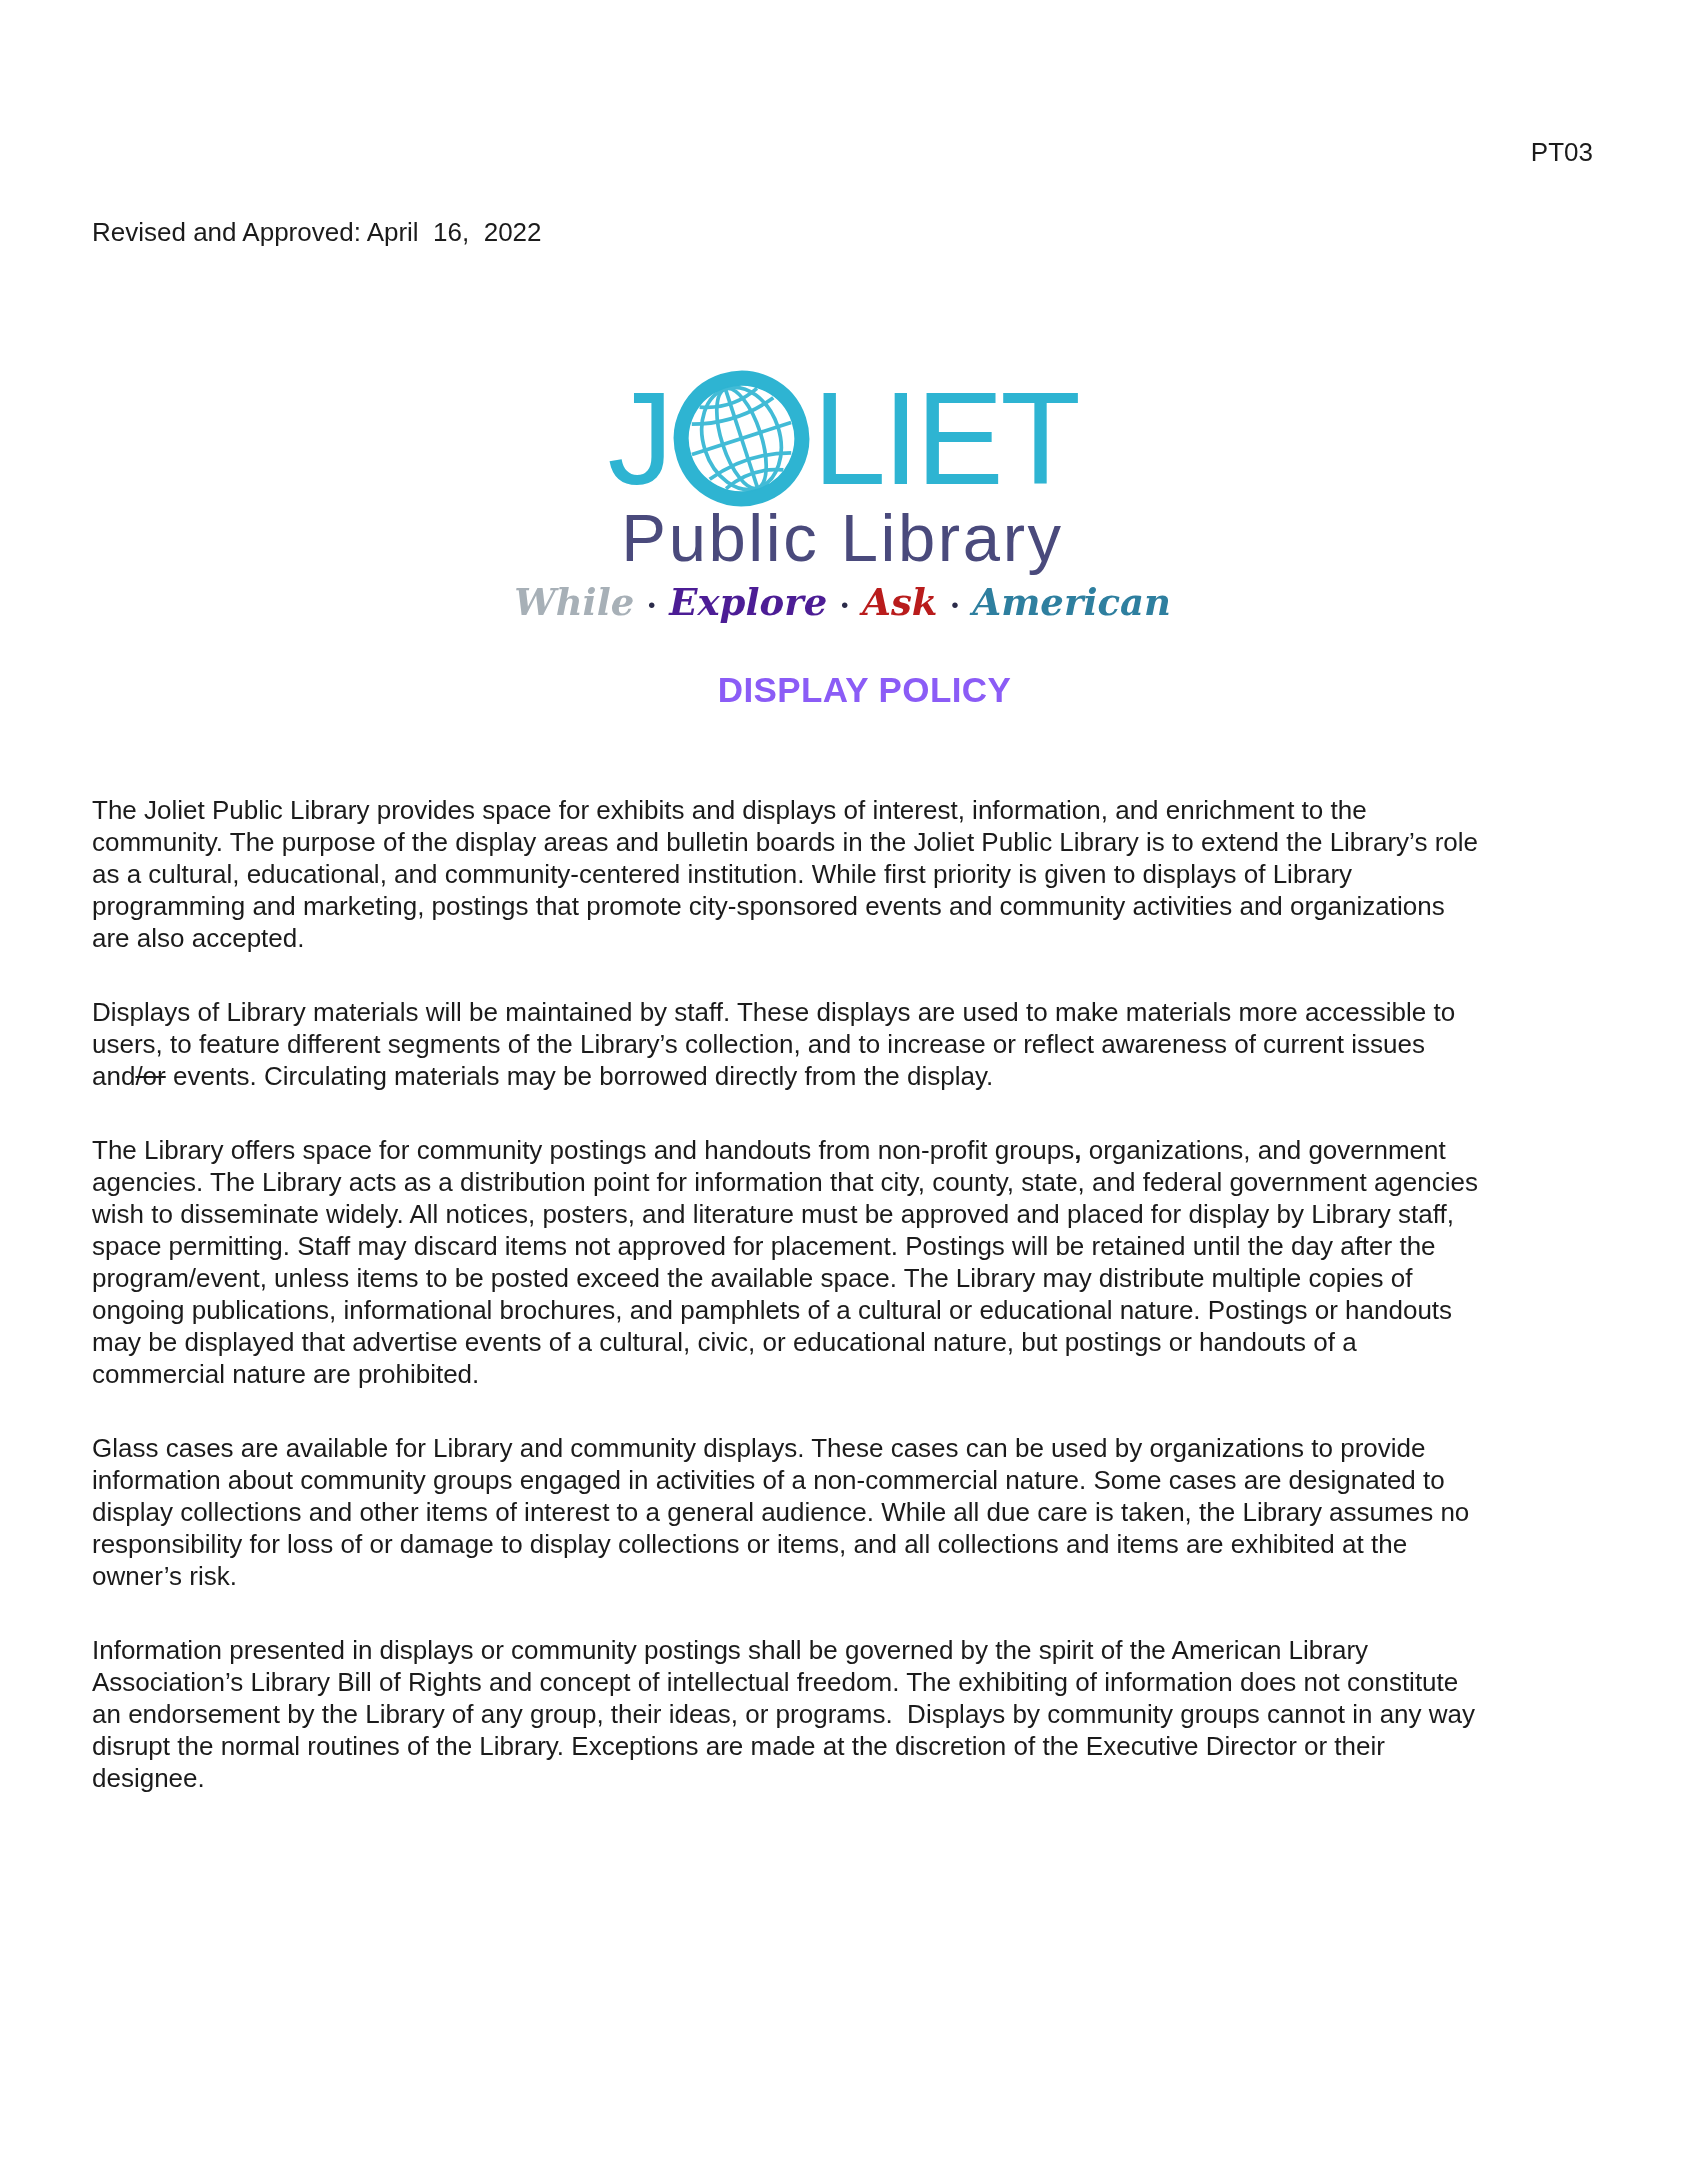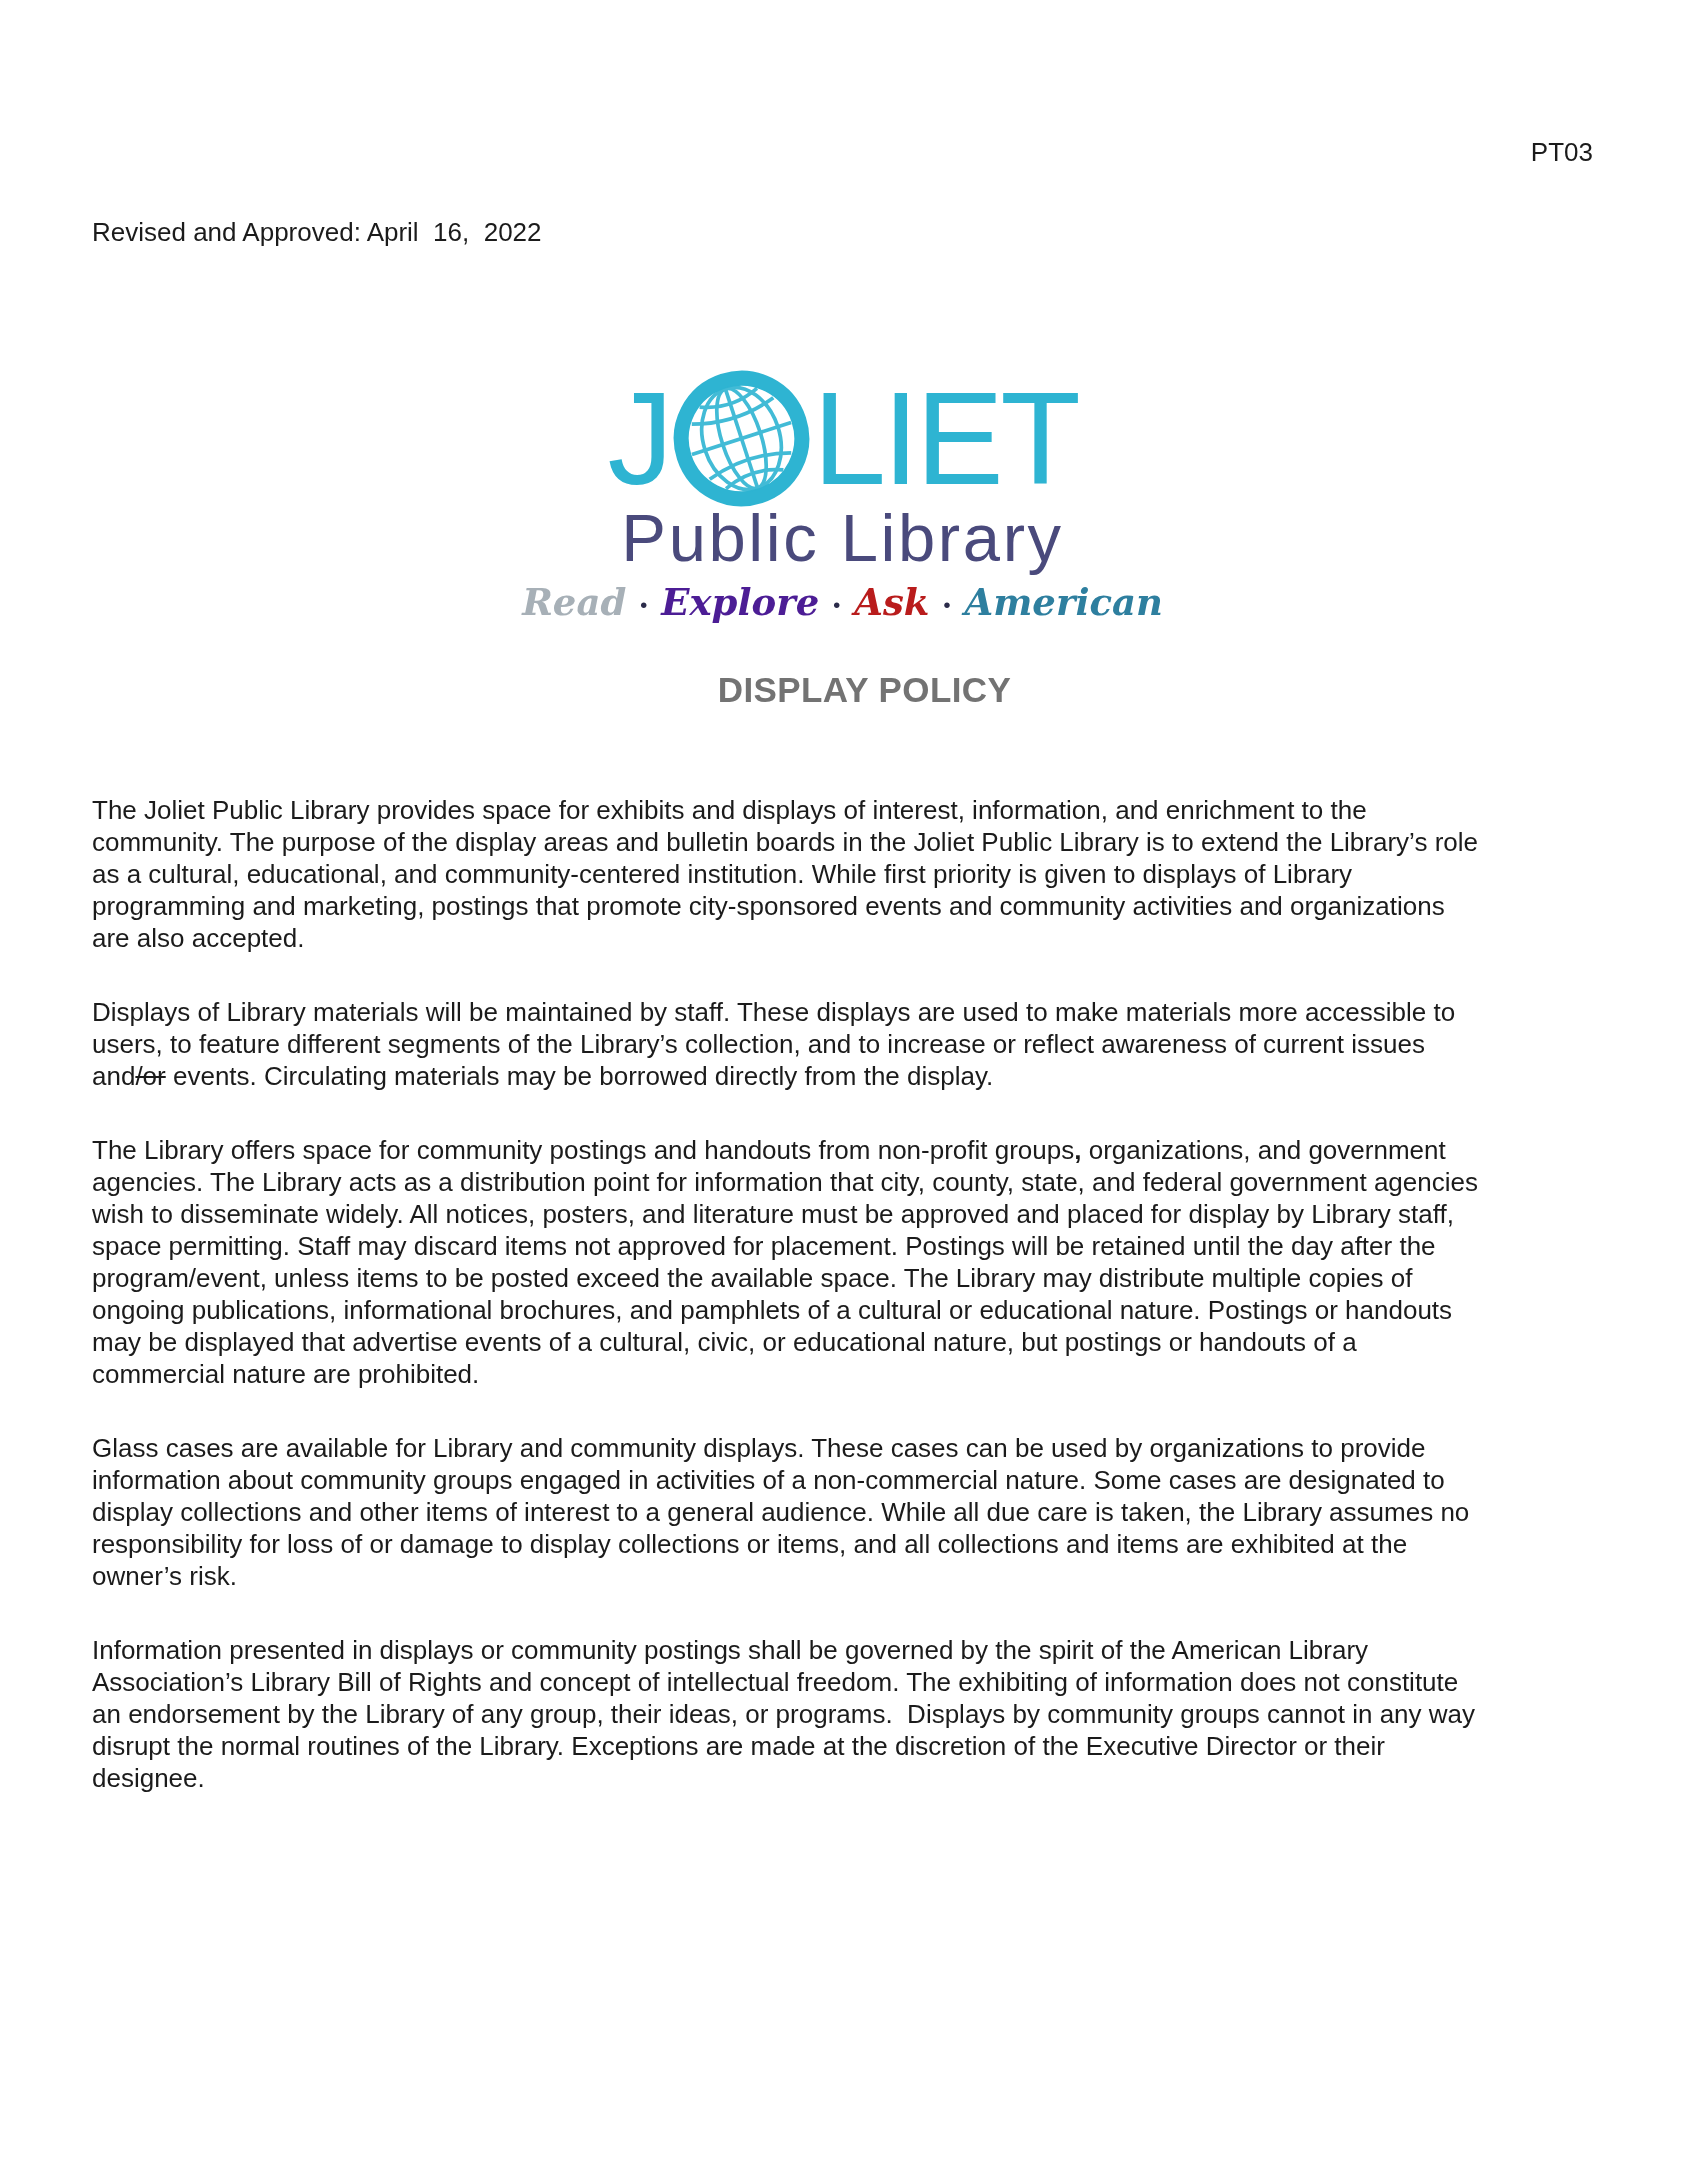--- a/index.html
+++ b/index.html
@@ -65,21 +65,21 @@
     margin: 0 12.3px;
     font-size: 30px;
     vertical-align: middle;
   }
   
   .doc-title {
     margin-top: 46px;
     text-align: center;
     font-size: 35px;
     font-weight: 700;
-    color: #737373;
+    color: #8b5cf6;
     letter-spacing: 0.4px;
     padding-left: 44px;
   }
   
   .doc-body { padding: 0 92px; margin-top: 84px; }
   .body-para {
     max-width: 1391px;
     font-size: 26px;
     line-height: 32px;
     margin-bottom: 42px;
@@ -119,21 +119,21 @@
             </g>
           </g>
         </svg>
       </span>
       <span>LIET</span>
     </div>
 
     <div class="logo-sub" style="color: rgb(74, 74, 124);">Public Library</div>
 
     <div class="logo-tagline">
-      <span style="color: rgb(167, 176, 183);">Read</span><span class="dot">·</span><span style="color: #4c1d95;">Explore</span><span class="dot">·</span><span style="color: #b91c1c;">Ask</span><span class="dot">·</span><span style="color: rgb(46, 127, 159);">American</span>
+      <span style="color: rgb(167, 176, 183);">While</span><span class="dot">·</span><span style="color: #4c1d95;">Explore</span><span class="dot">·</span><span style="color: #b91c1c;">Ask</span><span class="dot">·</span><span style="color: rgb(46, 127, 159);">American</span>
     </div>
   </div>
 
   <h1 class="doc-title">DISPLAY POLICY</h1>
 
   <main class="doc-body">
       <p class="body-para"><span>The Joliet Public Library provides space for exhibits and displays of interest, information, and enrichment to the community. The purpose of the display areas and bulletin boards in the Joliet Public Library is to extend the Library’s role as a cultural, educational, and community-centered institution. While first priority is given to displays of Library programming and marketing, postings that promote city-sponsored events and community activities and organizations are also accepted.</span></p>
       <p class="body-para"><span>Displays of Library materials will be maintained by staff. These displays are used to make materials more accessible to users, to feature different segments of the Library’s collection, and to increase or reflect awareness of current issues and</span><span class="strike">/or</span><span> events. Circulating materials may be borrowed directly from the display.</span></p>
       <p class="body-para"><span>The Library offers space for community postings and handouts from non-profit groups</span><span class="bold">,</span><span> organizations, and government agencies. The Library acts as a distribution point for information that city, county, state, and federal government agencies wish to disseminate widely. All notices, posters, and literature must be approved and placed for display by Library staff, space permitting. Staff may discard items not approved for placement. Postings will be retained until the day after the program/event, unless items to be posted exceed the available space. The Library may distribute multiple copies of ongoing publications, informational brochures, and pamphlets of a cultural or educational nature. Postings or handouts may be displayed that advertise events of a cultural, civic, or educational nature, but postings or handouts of a commercial nature are prohibited.</span></p>
       <p class="body-para"><span>Glass cases are available for Library and community displays. These cases can be used by organizations to provide information about community groups engaged in activities of a non-commercial nature. Some cases are designated to display collections and other items of interest to a general audience. While all due care is taken, the Library assumes no responsibility for loss of or damage to display collections or items, and all collections and items are exhibited at the owner’s risk.</span></p>

